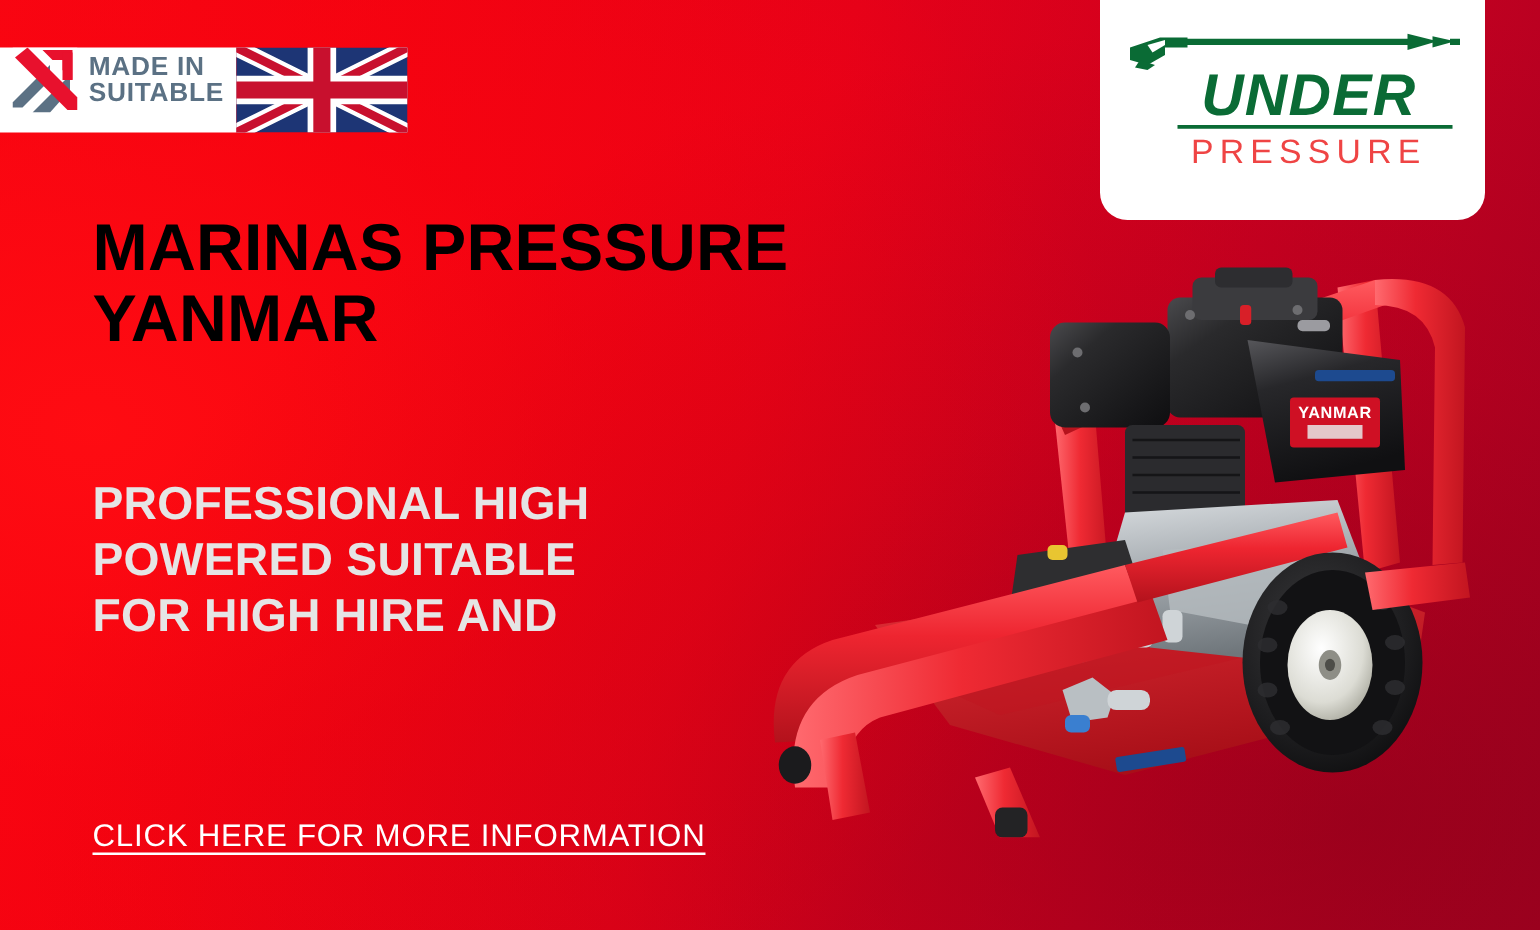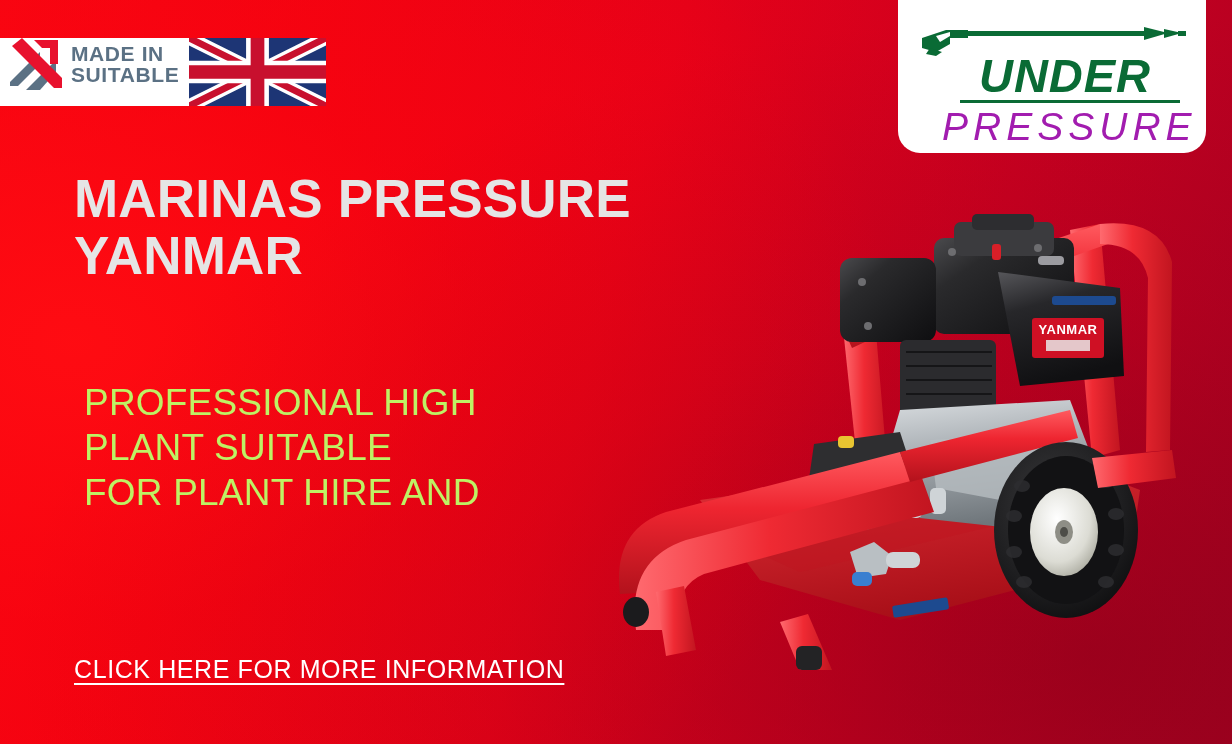--- a/index.html
+++ b/index.html
@@ -89,26 +89,25 @@
     display: block;
     flex: 0 0 auto;
   }
 
   
   .up-card {
     position: absolute;
     left: 880px;
     top: 0;
     width: 308px;
-    height: 153px;
+    height: 176px;
     background: #ffffff;
     border-bottom-left-radius: 22px;
     border-bottom-right-radius: 22px;
     overflow: hidden;
-    margin-left: 18px;
   }
   .up-inner {
     position: absolute;
     left: 0; top: 0; right: 0; bottom: 0;
     padding: 26px 18px 14px 18px;
     box-sizing: border-box;
   }
   .up-lance {
     display: block;
     width: 272px;
@@ -125,50 +124,49 @@
     line-height: 0.92;
     margin-top: -2px;
     padding-left: 26px;
   }
   .up-rule {
     height: 3px;
     background: #0a6b35;
     margin: 3px 8px 0 44px;
   }
   .up-pressure {
-    font-size: 39px;
-    font-style: italic;
-    color: #a21caf;
+    font-size: 27px;
+    color: #ef4444;
     letter-spacing: 5px;
     text-align: center;
     line-height: 1.05;
     margin-top: 4px;
     padding-left: 26px;
   }
 
   
   .headline {
     position: absolute;
     left: 74px;
     top: 170px;
     width: 720px;
-    color: #e5e5e5;
+    color: #000000;
     font-size: 53px;
     font-weight: bold;
     line-height: 1.08;
     letter-spacing: 0.2px;
   }
   .subcopy {
     position: absolute;
-    left: 84px;
+    left: 74px;
     top: 380px;
     width: 520px;
-    color: #bef264;
+    color: #e5e5e5;
     font-size: 37px;
-    font-weight: normal;
+    font-weight: bold;
     line-height: 1.22;
     letter-spacing: 0.2px;
   }
   .subcopy div { white-space: nowrap; }
 
   .cta {
     position: absolute;
     left: 74px;
     top: 655px;
     color: #ffffff;
@@ -390,19 +388,19 @@
     </div>
   </div>
 
   <div class="headline">
     <div>MARINAS PRESSURE</div>
     <div>YANMAR</div>
   </div>
 
   <div class="subcopy">
     <div>PROFESSIONAL HIGH</div>
-    <div>PLANT SUITABLE</div>
-    <div>FOR PLANT HIRE AND</div>
+    <div>POWERED SUITABLE</div>
+    <div>FOR HIGH HIRE AND</div>
   </div>
 
   <a class="cta" href="#">CLICK HERE FOR MORE INFORMATION</a>
 
 </div>
 
 </body></html>

